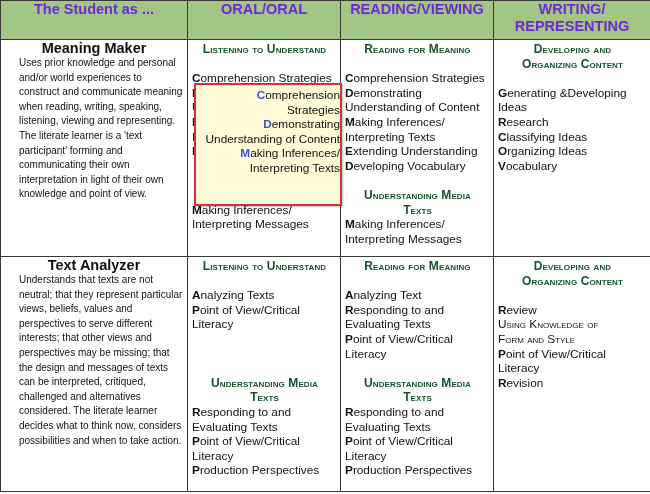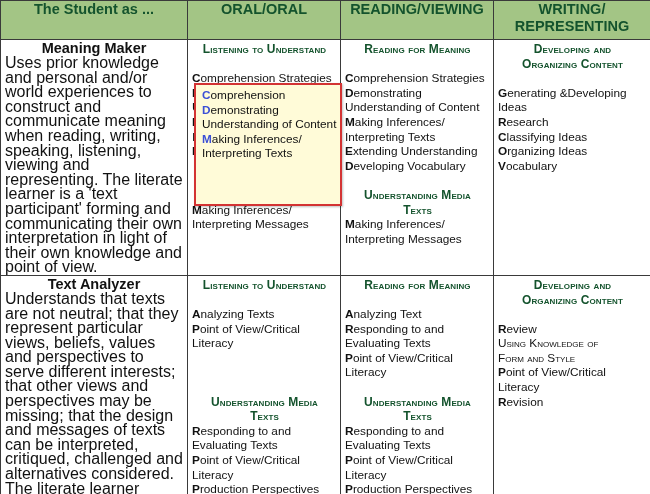--- a/index.html
+++ b/index.html
@@ -3,36 +3,36 @@
 <meta charset="utf-8">
 <style>
   html, body { margin: 0; padding: 0; background: #ffffff; }
   body { width: 650px; height: 494px; position: relative; overflow: hidden;
          font-family: "Liberation Sans", sans-serif; color: #111; }
   table.grid { position: absolute; left: 0; top: 0; width: 650px; border-collapse: collapse;
                table-layout: fixed; }
   table.grid td, table.grid th { border: 1.5px solid #3a3a3a; vertical-align: top; padding: 0; }
   col.c0 { width: 187px; } col.c1 { width: 153px; } col.c2 { width: 153px; } col.c3 { width: 157px; }
   thead th { background: #a3c585; height: 38px; font-weight: bold; font-size: 14.5px;
-             text-align: center; vertical-align: top; padding-top: 4px; line-height: 17px; color: #14532d; }
+             text-align: center; vertical-align: top; padding-top: 4px; line-height: 17px; color: #6d28d9; }
   tr.row1 td { height: 216px; }
   tr.row2 td { height: 234px; }
   .role-title { font-weight: bold; font-size: 14.5px; text-align: center; margin-top: 0; line-height: 16px; }
-  .role-desc { font-size: 16px; line-height: 14.6px; padding: 0 3px 0 4px; }
+  .role-desc { font-size: 10px; line-height: 14.6px; padding: 0 3px 0 4px; margin-left: 14px; }
   .cell { padding: 2px 3px 0 4px; font-size: 11.8px; line-height: 14.6px; }
   .sec { color: #14532d; font-weight: bold; font-variant: small-caps; text-align: center;
          font-size: 12px; line-height: 14.6px; letter-spacing: 0.1px; }
   .gap { height: 14.6px; }
   .item { display: block; }
   .item b { font-weight: bold; }
   .sc { font-variant: small-caps; font-weight: normal; }
   .popup { position: absolute; left: 194px; top: 83px; width: 148px; height: 123px;
            background: #fffbd8; border: 2px solid #d33333; box-sizing: border-box;
            padding: 3px 0 0 6px; font-size: 11.8px; line-height: 14.6px;
-           box-shadow: 1px 1px 2px rgba(0,0,0,0.25); z-index: 5; }
+           box-shadow: 1px 1px 2px rgba(0,0,0,0.25); z-index: 5; text-align: right; }
   .popup .lead { color: #3b4fd6; font-weight: bold; }
 </style>
 </head>
 <body>
 
 <table class="grid">
   <colgroup>
       <col class="c0">
       <col class="c1">
       <col class="c2">
@@ -194,18 +194,19 @@
             </div>
         </div>
       </td>
     </tr>
   </tbody>
 </table>
 
 <div class="popup">
   <div class="items">
       <span class="item"><b class="lead">C</b>omprehension</span>
+      <span class="item">Strategies</span>
       <span class="item"><b class="lead">D</b>emonstrating</span>
       <span class="item">Understanding of Content</span>
       <span class="item"><b class="lead">M</b>aking Inferences/</span>
       <span class="item">Interpreting Texts</span>
     </div>
 </div>
 
 </body></html>

